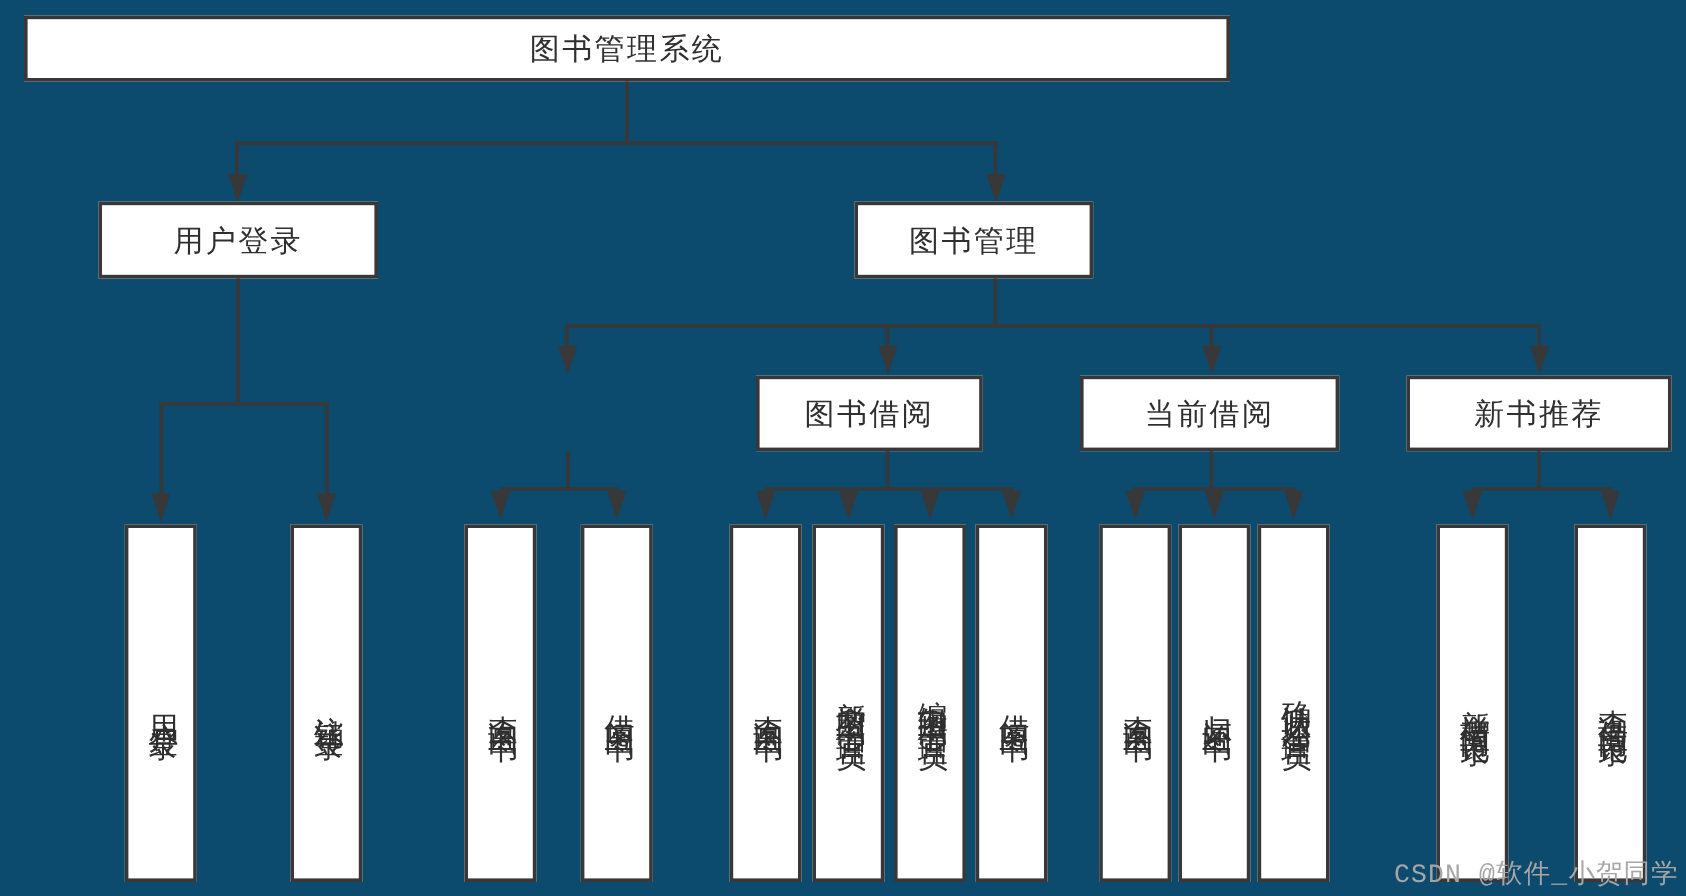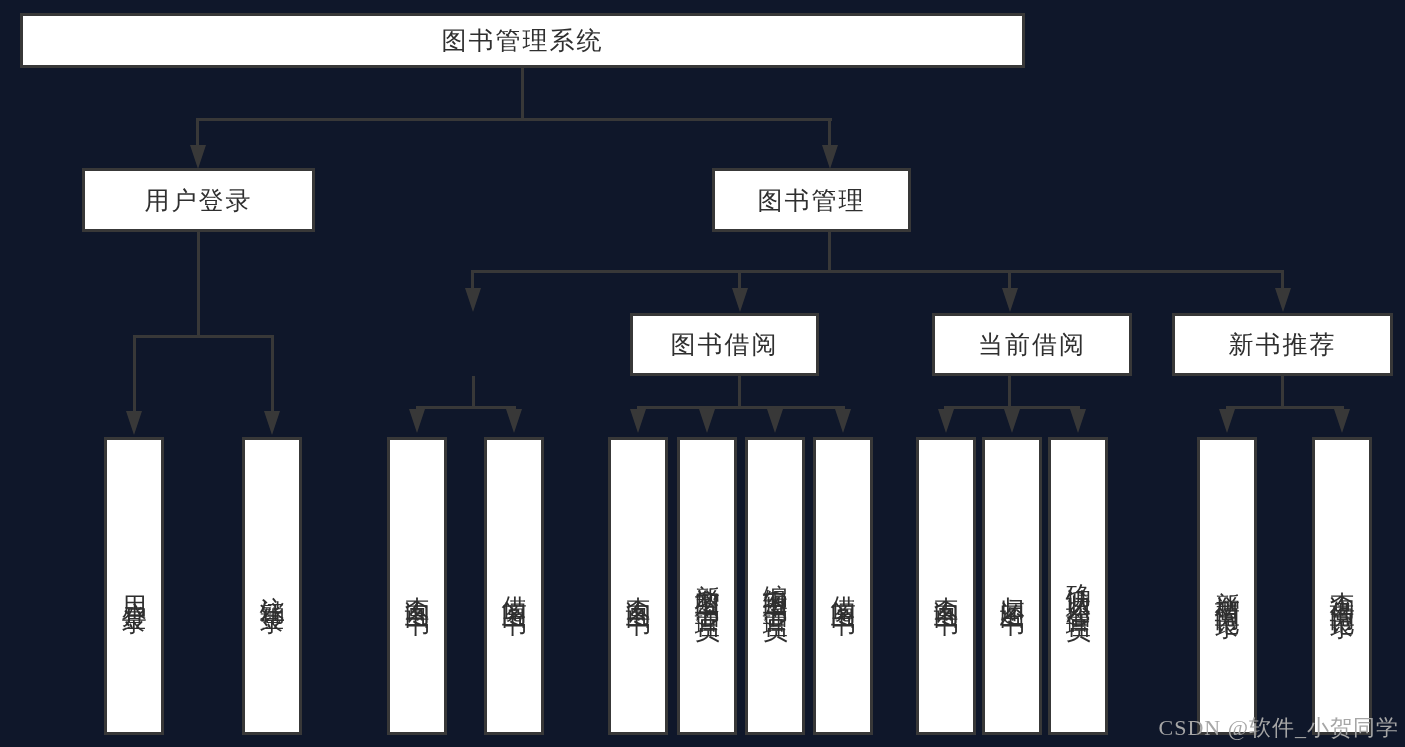--- a/index.html
+++ b/index.html
@@ -1,20 +1,20 @@
 <!DOCTYPE html>
 <html><head>
 <meta charset="utf-8">
 <style>
   html,body{margin:0;padding:0;background:#ffffff;}
   .canvas{
     position:relative;
     width:1405px;height:747px;
-    background:#0f172a;
-    font-family:Liberation Serif, serif;
+    background:#0c4a6e;
+    font-family:Liberation Mono, monospace;
     color:#2f2f2f;
     overflow:hidden;
   }
   .box{
     position:absolute;
     box-sizing:border-box;
     background:#ffffff;
     border:3px solid #383838;
     display:flex;
     align-items:center;
@@ -76,21 +76,21 @@
   <div class="vline" style="left:471px;top:270px;height:20px"></div>
   <div class="vline" style="left:738px;top:270px;height:20px"></div>
   <div class="vline" style="left:1008px;top:270px;height:20px"></div>
   <div class="vline" style="left:1281px;top:270px;height:20px"></div>
   <div class="arrow" style="left:465px;top:288px"></div>
   <div class="arrow" style="left:732px;top:288px"></div>
   <div class="arrow" style="left:1002px;top:288px"></div>
   <div class="arrow" style="left:1275px;top:288px"></div>
 
   <div class="box hdr" style="left:630px;top:313px;width:189px;height:63px">图书借阅</div>
-  <div class="box hdr" style="left:932px;top:313px;width:200px;height:63px">当前借阅</div>
+  <div class="box hdr" style="left:900px;top:313px;width:216px;height:63px">当前借阅</div>
   <div class="box hdr" style="left:1172px;top:313px;width:221px;height:63px">新书推荐</div>
 
   <div class="vline" style="left:472px;top:376px;height:32px"></div>
   <div class="hline" style="left:416px;top:406px;width:100px"></div>
   <div class="arrow" style="left:409px;top:409px"></div>
   <div class="arrow" style="left:506px;top:409px"></div>
 
   <div class="vline" style="left:738px;top:376px;height:32px"></div>
   <div class="hline" style="left:637px;top:406px;width:208px"></div>
   <div class="arrow" style="left:630px;top:409px"></div>

